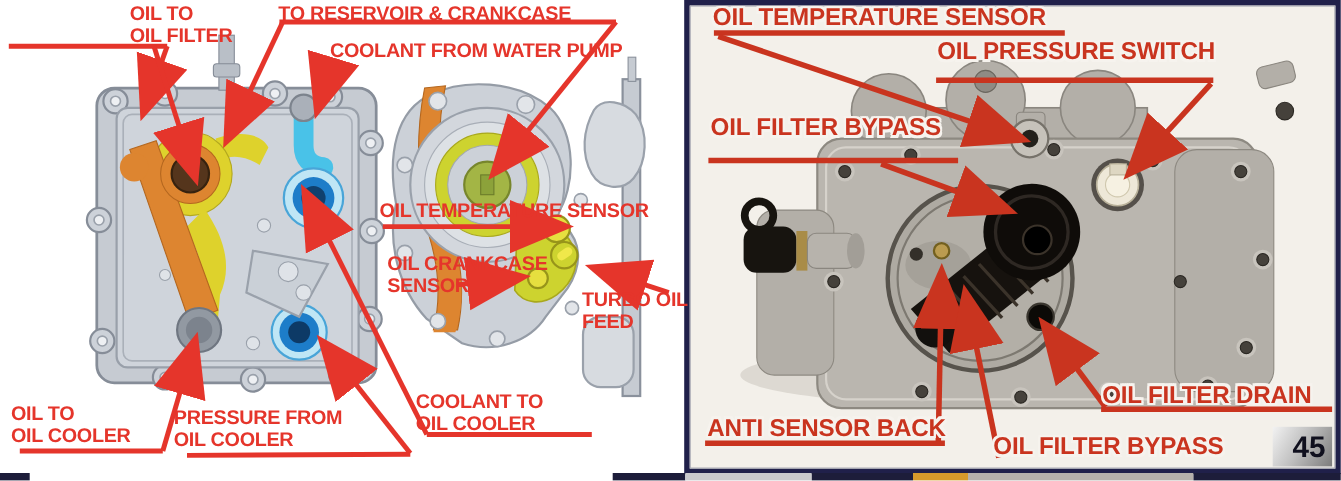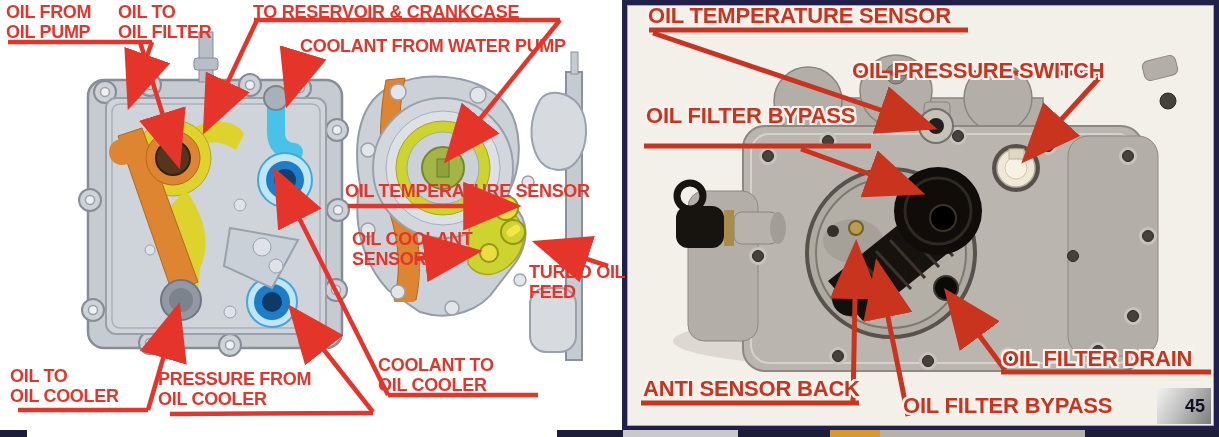--- a/index.html
+++ b/index.html
@@ -13,21 +13,21 @@
   
   #photo-frame{position:absolute;left:622px;top:0;width:597px;height:431px;background:#20204a;z-index:2;}
   #photo-area{position:absolute;left:5px;top:5px;width:585px;height:419px;background:#f3f0ea;
               border:1px solid #a9aab4;overflow:hidden;}
   .plabel{position:absolute;color:#c9341f;font-weight:700;font-size:22px;letter-spacing:-0.2px;
           white-space:nowrap;z-index:6;
           text-shadow:-2px -2px 0 #f6f3ee,2px -2px 0 #f6f3ee,-2px 2px 0 #f6f3ee,2px 2px 0 #f6f3ee,
                       0 2px 0 #f6f3ee,0 -2px 0 #f6f3ee,2px 0 0 #f6f3ee,-2px 0 0 #f6f3ee;}
   #page-box{position:absolute;left:1157px;top:388px;width:54px;height:36px;z-index:7;
             background:linear-gradient(120deg,#f2f2f2 0%,#c2c2c2 45%,#7c7c7c 100%);
-            color:#10101e;font-weight:700;font-size:18px;display:flex;align-items:center;
+            color:#10101e;font-weight:700;font-size:27px;display:flex;align-items:center;
             justify-content:flex-end;padding-right:6px;box-sizing:border-box;}
   svg{position:absolute;left:0;top:0;}
   #left-svg{z-index:4;}
   #photo-svg{z-index:1;}
   
   .frag{position:absolute;height:7px;top:430px;z-index:8;}
 </style>
 </head>
 <body>
 
@@ -165,39 +165,35 @@
       <path d="M608,266 L541,244" marker-end="url(#ra)"></path>
       <path d="M18,410 L148,410"></path>
       <path d="M148,410 L177,311" marker-end="url(#ra)"></path>
       <path d="M170,414 L373,413"></path>
       <path d="M373,412 L294,312" marker-end="url(#ra)"></path>
       <path d="M388,395 L538,395"></path>
       <path d="M388,395 L278,176" marker-end="url(#ra)"></path>
     </g>
   </svg>
 
-  <div class="dlabel" style="left:6px;top:2px;">
-    <div>OIL FROM</div>
-    <div>OIL PUMP</div>
-  </div>
   <div class="dlabel center" style="left:118px;top:2px;width:104px;">
     <div>OIL TO</div>
     <div>OIL FILTER</div>
   </div>
   <div class="dlabel" style="left:253px;top:2px;">
     <div>TO RESERVOIR &amp; CRANKCASE</div>
   </div>
   <div class="dlabel" style="left:300px;top:36px;">
     <div>COOLANT FROM WATER PUMP</div>
   </div>
   <div class="dlabel" style="left:345px;top:181px;">
     <div>OIL TEMPERATURE SENSOR</div>
   </div>
   <div class="dlabel" style="left:352px;top:229px;">
-    <div>OIL COOLANT</div>
+    <div>OIL CRANKCASE</div>
     <div>SENSOR</div>
   </div>
   <div class="dlabel" style="left:529px;top:262px;">
     <div>TURBO OIL</div>
     <div>FEED</div>
   </div>
   <div class="dlabel center" style="left:10px;top:366px;width:145px;">
     <div>OIL TO</div>
     <div>OIL COOLER</div>
   </div>
@@ -320,21 +316,21 @@
           <path d="M377,364 L322,290" marker-end="url(#pa)"></path>
           <line x1="13" y1="397" x2="231" y2="397"></line>
           <path d="M225,395 L228,243" marker-end="url(#pa)"></path>
           <path d="M280,410 L250,262" marker-end="url(#pa)"></path>
         </g>
       </svg>
     </div>
   </div>
 
   <div class="plabel" style="left:648px;top:3px;">OIL TEMPERATURE SENSOR</div>
-  <div class="plabel" style="left:852px;top:58px;">OIL PRESSURE SWITCH</div>
+  <div class="plabel" style="left:852px;top:34px;">OIL PRESSURE SWITCH</div>
   <div class="plabel" style="left:646px;top:103px;">OIL FILTER BYPASS</div>
   <div class="plabel" style="left:1002px;top:346px;">OIL FILTER DRAIN</div>
   <div class="plabel" style="left:643px;top:376px;">ANTI SENSOR BACK</div>
   <div class="plabel" style="left:903px;top:393px;">OIL FILTER BYPASS</div>
 
   <div id="page-box">
     <span>45</span>
   </div>
 
   <div class="frag" style="left:0;width:27px;background:#1d1d3a;"></div>

